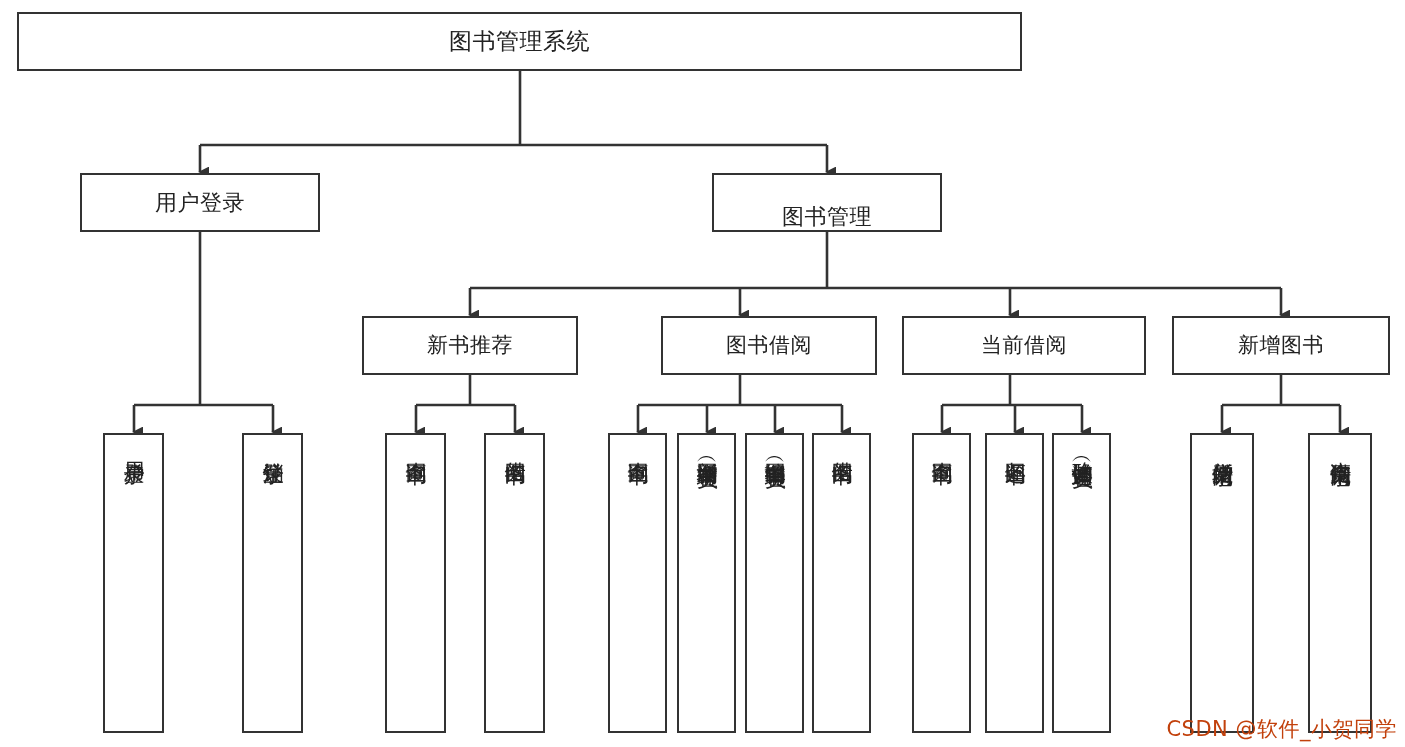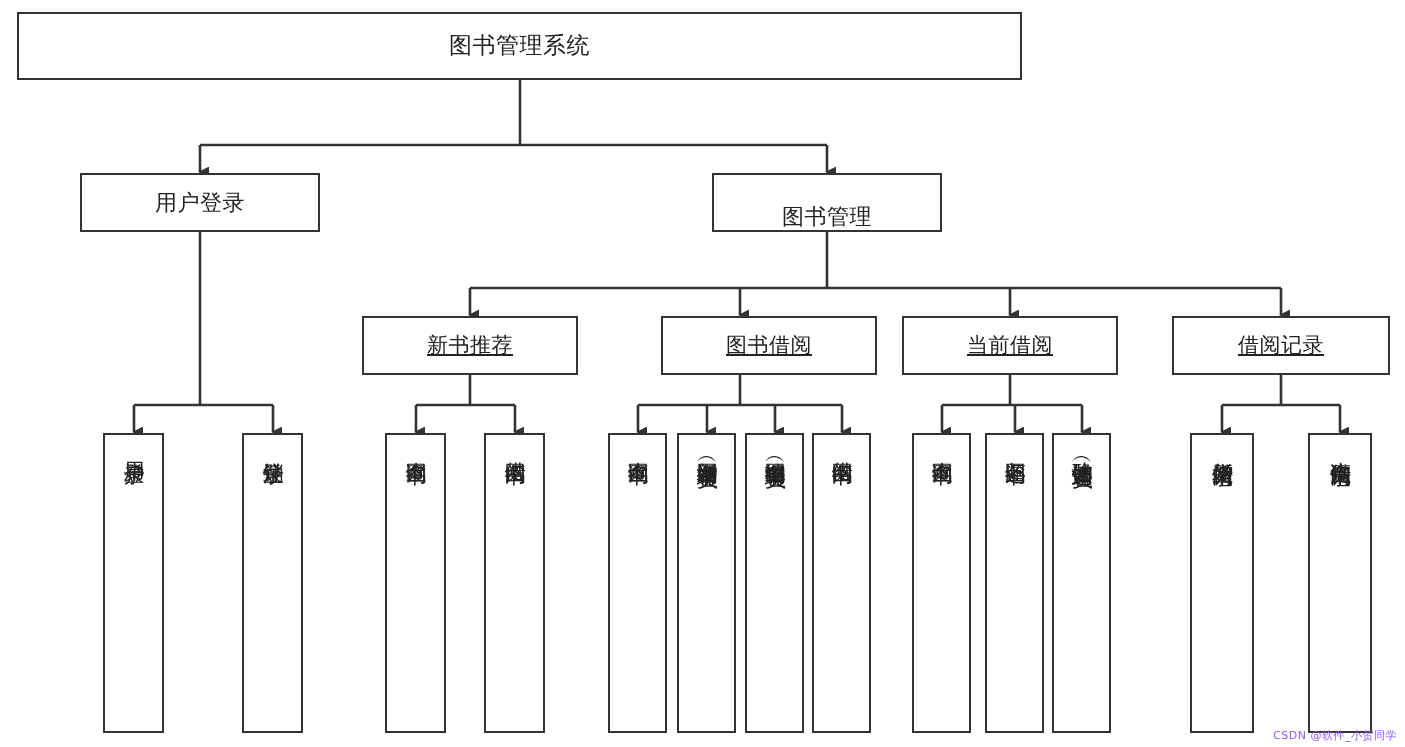--- a/index.html
+++ b/index.html
@@ -37,39 +37,39 @@
     z-index: 2;
   }
   .node .lbl {
     display: block;
     text-align: center;
     line-height: 1.18;
     letter-spacing: 0.5px;
   }
   .node.root .lbl { font-size: 23px; }
   .node.lvl1 .lbl { font-size: 22px; }
-  .node.lvl2 .lbl { font-size: 21px; text-decoration: underline; }
+  .node.lvl2 .lbl { font-size: 21px; }
   .node.leaf {
     align-items: flex-start;
     padding-top: 10px;
   }
   .node.leaf .lbl {
     writing-mode: vertical-rl;
     text-orientation: upright;
     font-size: 21px;
     line-height: 1.32;
     letter-spacing: 1px;
     white-space: nowrap;
   }
   .watermark {
     position: absolute;
     right: 8px;
     bottom: 4px;
-    font-size: 11px;
-    color: #8b5cf6;
+    font-size: 21px;
+    color: #c2410c;
     letter-spacing: 0.5px;
     z-index: 3;
     white-space: nowrap;
   }
 </style>
 </head>
 <body>
 
 <div id="canvas">
 
@@ -109,46 +109,46 @@
         <path d="M 942 405 L 942 432" marker-end="url(#arrow)"></path>
         <path d="M 1015 405 L 1015 432" marker-end="url(#arrow)"></path>
         <path d="M 1082 405 L 1082 432" marker-end="url(#arrow)"></path>
         <path d="M 1281 375 L 1281 405"></path>
         <path d="M 1222 405 L 1340 405"></path>
         <path d="M 1222 405 L 1222 432" marker-end="url(#arrow)"></path>
         <path d="M 1340 405 L 1340 432" marker-end="url(#arrow)"></path>
       </g>
   </svg>
 
-  <div class="node root" style="left: 17px; top: 12px; width: 1005px; height: 68px;">
+  <div class="node root" style="left: 17px; top: 12px; width: 1005px; height: 59px;">
     <span class="lbl">图书管理系统</span>
   </div>
 
   <div class="node lvl1" style="left: 80px; top: 173px; width: 240px; height: 59px;">
     <span class="lbl">用户登录</span>
   </div>
 
   <div class="node lvl1" style="left: 712px; top: 173px; width: 230px; height: 59px; align-items: flex-end;">
     <span class="lbl">图书管理</span>
   </div>
 
   <div class="node lvl2" style="left: 362px; top: 316px; width: 216px; height: 59px;">
     <span class="lbl">新书推荐</span>
   </div>
 
   <div class="node lvl2" style="left: 661px; top: 316px; width: 216px; height: 59px;">
     <span class="lbl">图书借阅</span>
   </div>
 
-  <div class="node lvl2" style="left: 902px; top: 316px; width: 216px; height: 59px;">
+  <div class="node lvl2" style="left: 902px; top: 316px; width: 244px; height: 59px;">
     <span class="lbl">当前借阅</span>
   </div>
 
   <div class="node lvl2" style="left: 1172px; top: 316px; width: 218px; height: 59px;">
-    <span class="lbl">借阅记录</span>
+    <span class="lbl">新增图书</span>
   </div>
 
   <div class="node leaf" style="left: 103px; top: 433px; width: 61px; height: 300px;">
     <span class="lbl">用户登录</span>
   </div>
 
   <div class="node leaf" style="left: 242px; top: 433px; width: 61px; height: 300px;">
     <span class="lbl">注销登录</span>
   </div>
 

